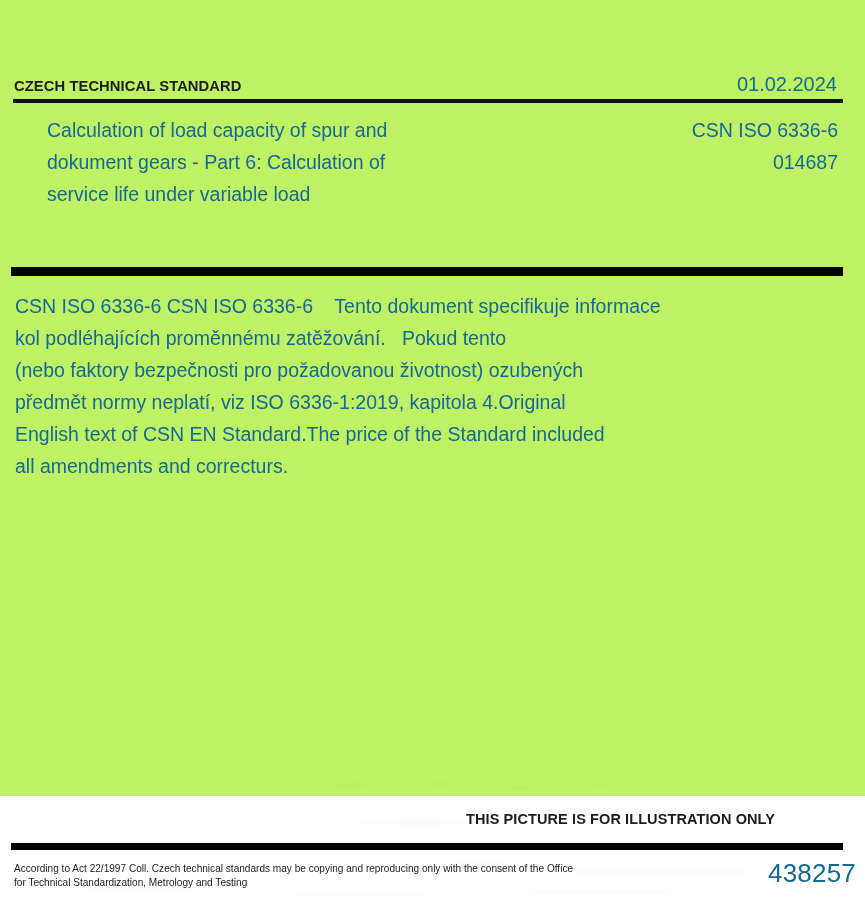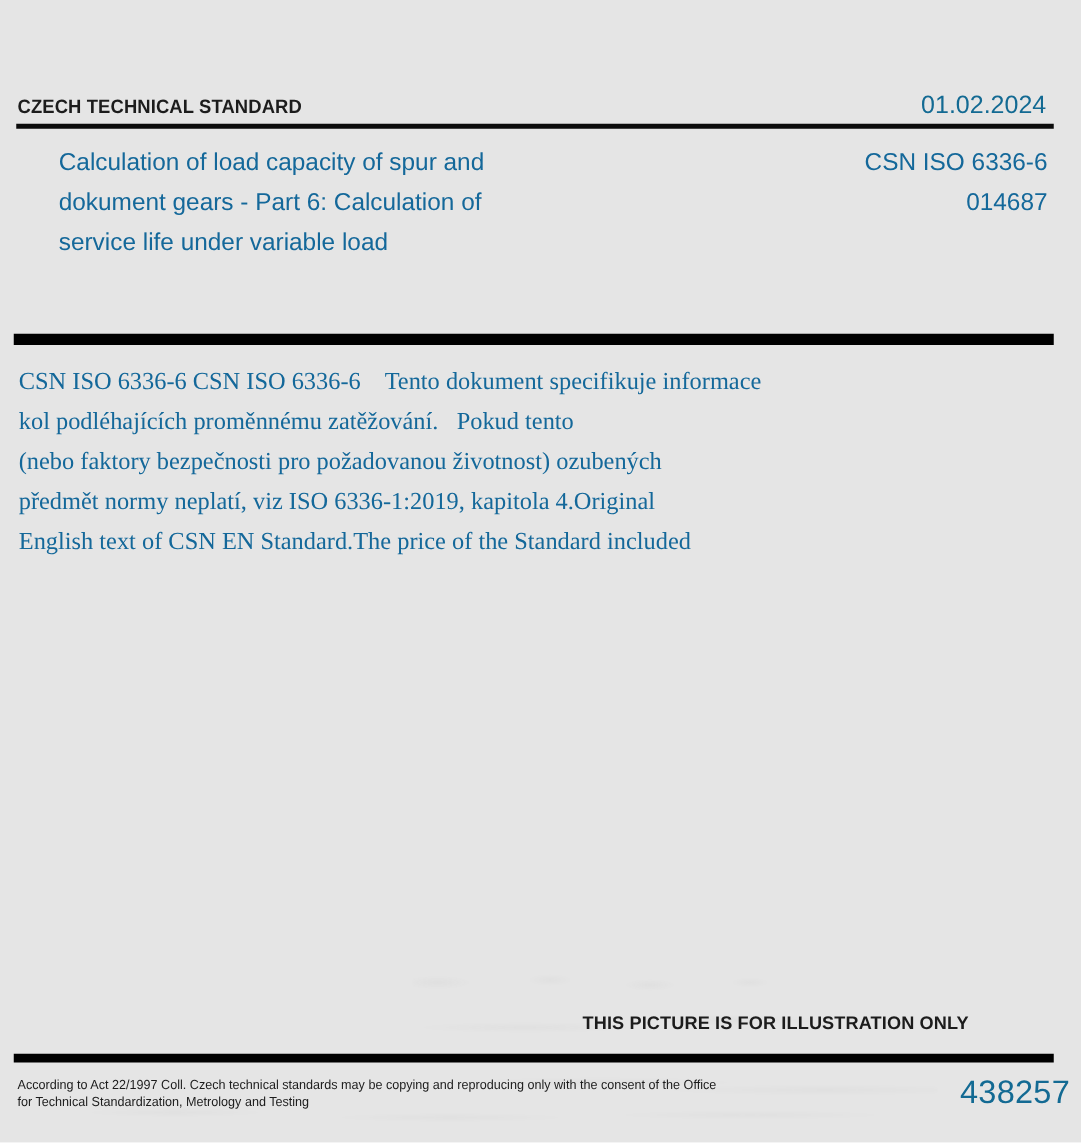--- a/index.html
+++ b/index.html
@@ -13,22 +13,22 @@
     position: relative;
     font-family: "Liberation Sans", sans-serif;
     overflow: hidden;
   }
 
   .page {
     position: absolute;
     left: 0;
     top: 0;
     width: 865px;
-    height: 914px;
-    background: #e5e5e5;
+    height: 796px;
+    background: #bef264;
   }
 
   
   .header-row {
     position: absolute;
     left: 14px;
     top: 73px;
     width: 823px;
     height: 22px;
     display: flex;
@@ -113,21 +113,21 @@
 
   
   .abstract {
     position: absolute;
     left: 15px;
     top: 290px;
     width: 830px;
   }
   .abstract p {
     margin: 0;
-    font-family: Liberation Serif, serif;
+    font-family: Liberation Sans, sans-serif;
     font-size: 19.5px;
     line-height: 32px;
     color: #14689a;
     white-space: pre;
   }
 
   
   .watermark-noise {
     position: absolute;
     left: 330px;
@@ -232,20 +232,21 @@
   </div>
 
   <div class="rule-thick"></div>
 
   <div class="abstract">
     <p>CSN ISO 6336-6 CSN ISO 6336-6    Tento dokument specifikuje informace</p>
     <p>kol podléhajících proměnnému zatěžování.   Pokud tento</p>
     <p>(nebo faktory bezpečnosti pro požadovanou životnost) ozubených</p>
     <p>předmět normy neplatí, viz ISO 6336-1:2019, kapitola 4.Original</p>
     <p>English text of CSN EN Standard.The price of the Standard included</p>
+    <p>all amendments and correcturs.</p>
   </div>
 
   <div class="watermark-noise"></div>
   <div class="watermark-noise-2"></div>
 
   <div class="illustration-note">THIS PICTURE IS FOR ILLUSTRATION ONLY</div>
 
   <div class="rule-footer"></div>
 
   <div class="footer-legal">

